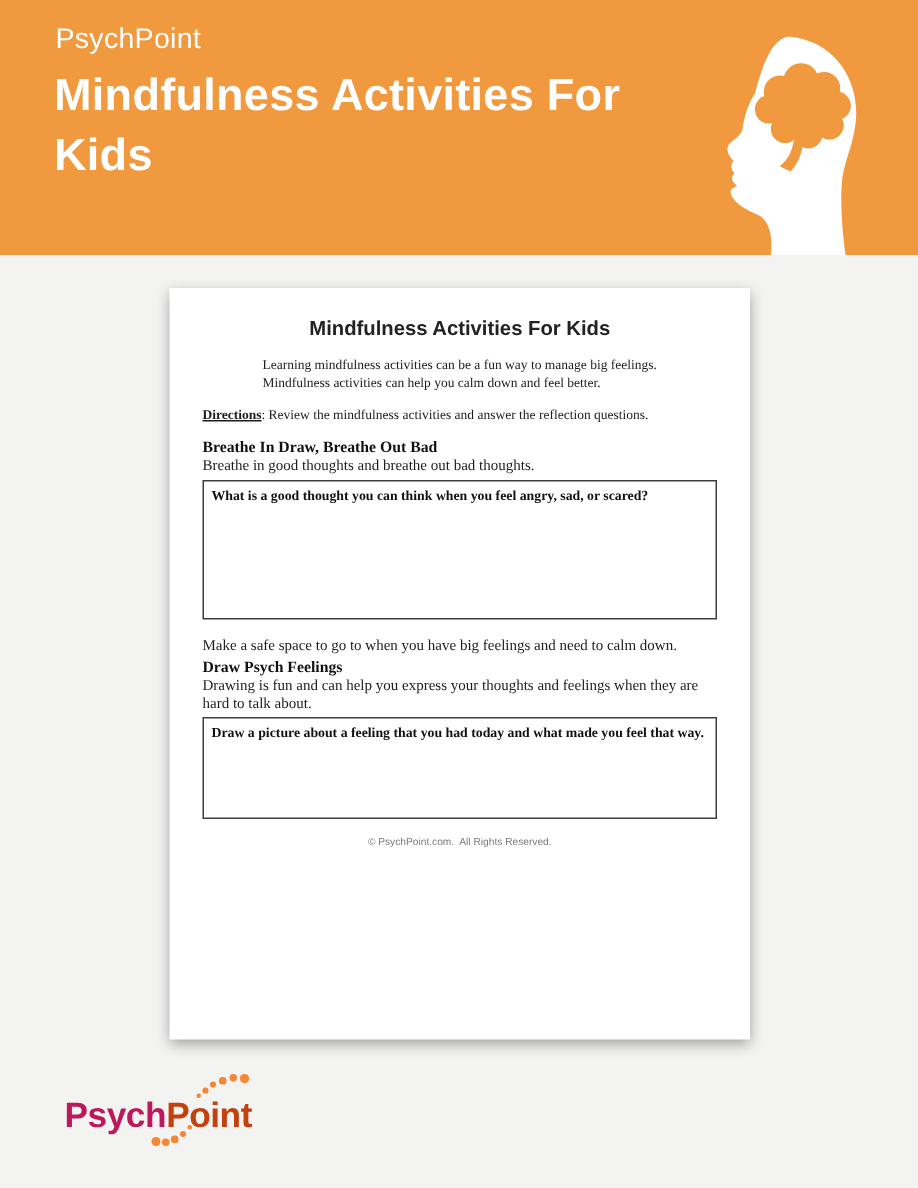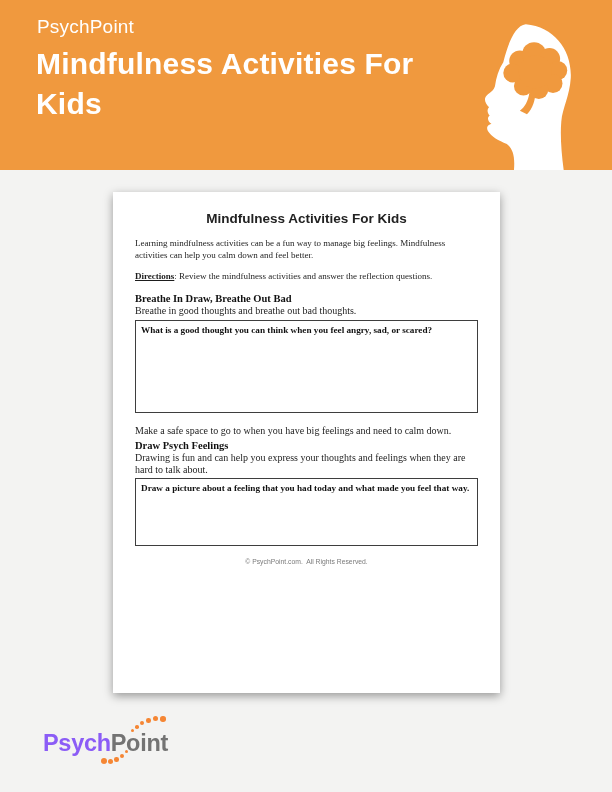--- a/index.html
+++ b/index.html
@@ -36,21 +36,21 @@
     padding:19px 22px 0 22px;
     color:#1d1d1d;
   }
   .page-title {
     text-align:center; font-size:13.5px; font-weight:700; color:#222;
     margin-bottom:11px;
     font-family:"Liberation Sans", sans-serif;
   }
   .serif { font-family:"Liberation Serif", "DejaVu Serif", serif; }
   .intro {
-    font-size:9px; line-height:12px; margin-bottom:9px; color:#1d1d1d;
+    font-size:9px; line-height:12px; margin-bottom:9px; color:#1d1d1d;margin-left:40px;
   }
   .directions { font-size:9px; line-height:12px; margin-bottom:10px; }
   .directions-label { font-weight:700; text-decoration:underline; }
   .section-heading {
     font-size:10.5px; font-weight:700; line-height:13px; color:#111;
   }
   .section-desc { font-size:10px; line-height:11.5px; margin-bottom:3px; }
   .answer-box {
     border:1px solid #3e3e3e; width:100%; height:93px;
     padding:3px 5px; margin-bottom:12px;
@@ -63,22 +63,22 @@
   }
 
   
   .footer-logo {
     position:absolute; left:35px; top:712px; width:180px; height:70px;
   }
   .footer-logo-text {
     position:absolute; left:8px; top:18px;
     font-size:23.5px; font-weight:600; letter-spacing:-0.3px;
   }
-  .logo-teal { color:#8b5cf6;margin-top:36px; }
-  .logo-orange { color:#737373; }
+  .logo-teal { color:#be185d;margin-top:36px; }
+  .logo-orange { color:#c2410c; }
   .swoosh { position:absolute; left:63px; top:0; width:80px; height:55px; }
   .dot { position:absolute; background:#f58634; border-radius:50%; }
 </style>
 </head>
 <body>
 
 <div class="banner">
   <div class="banner-brand">PsychPoint</div>
   <div class="banner-title">Mindfulness Activities For Kids</div>
   <svg class="head-icon" viewBox="0 0 100 125" aria-hidden="true">

